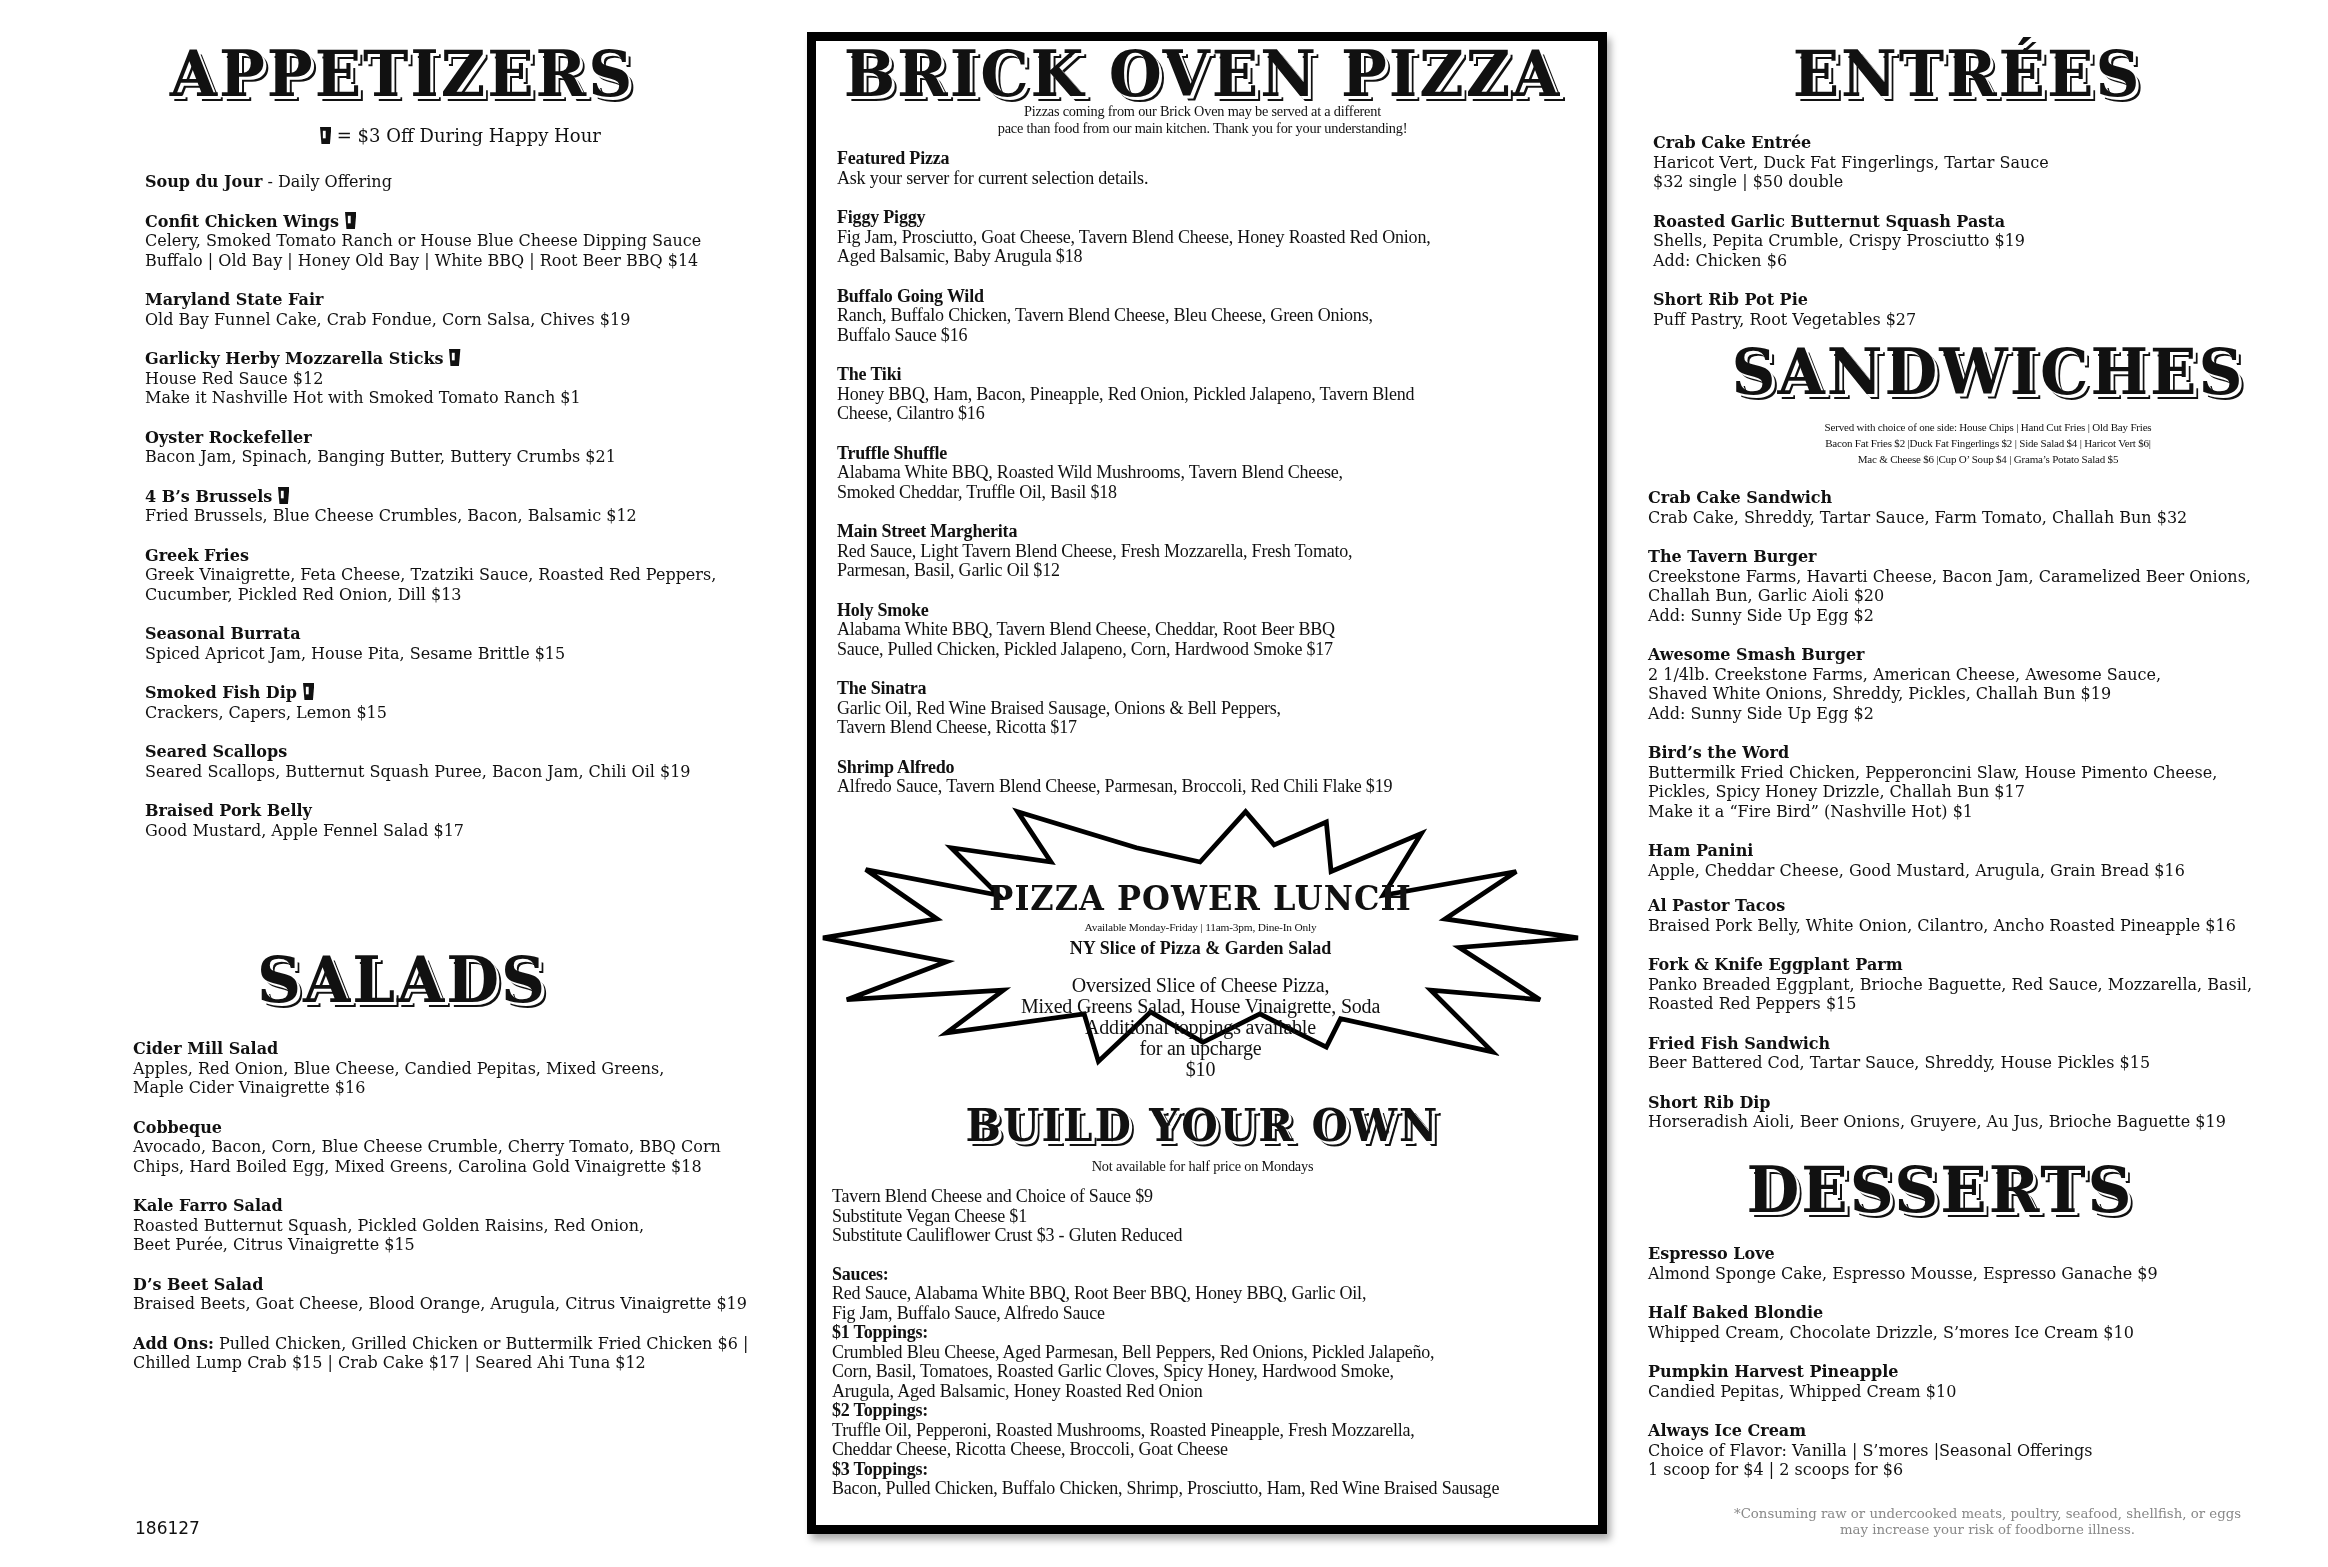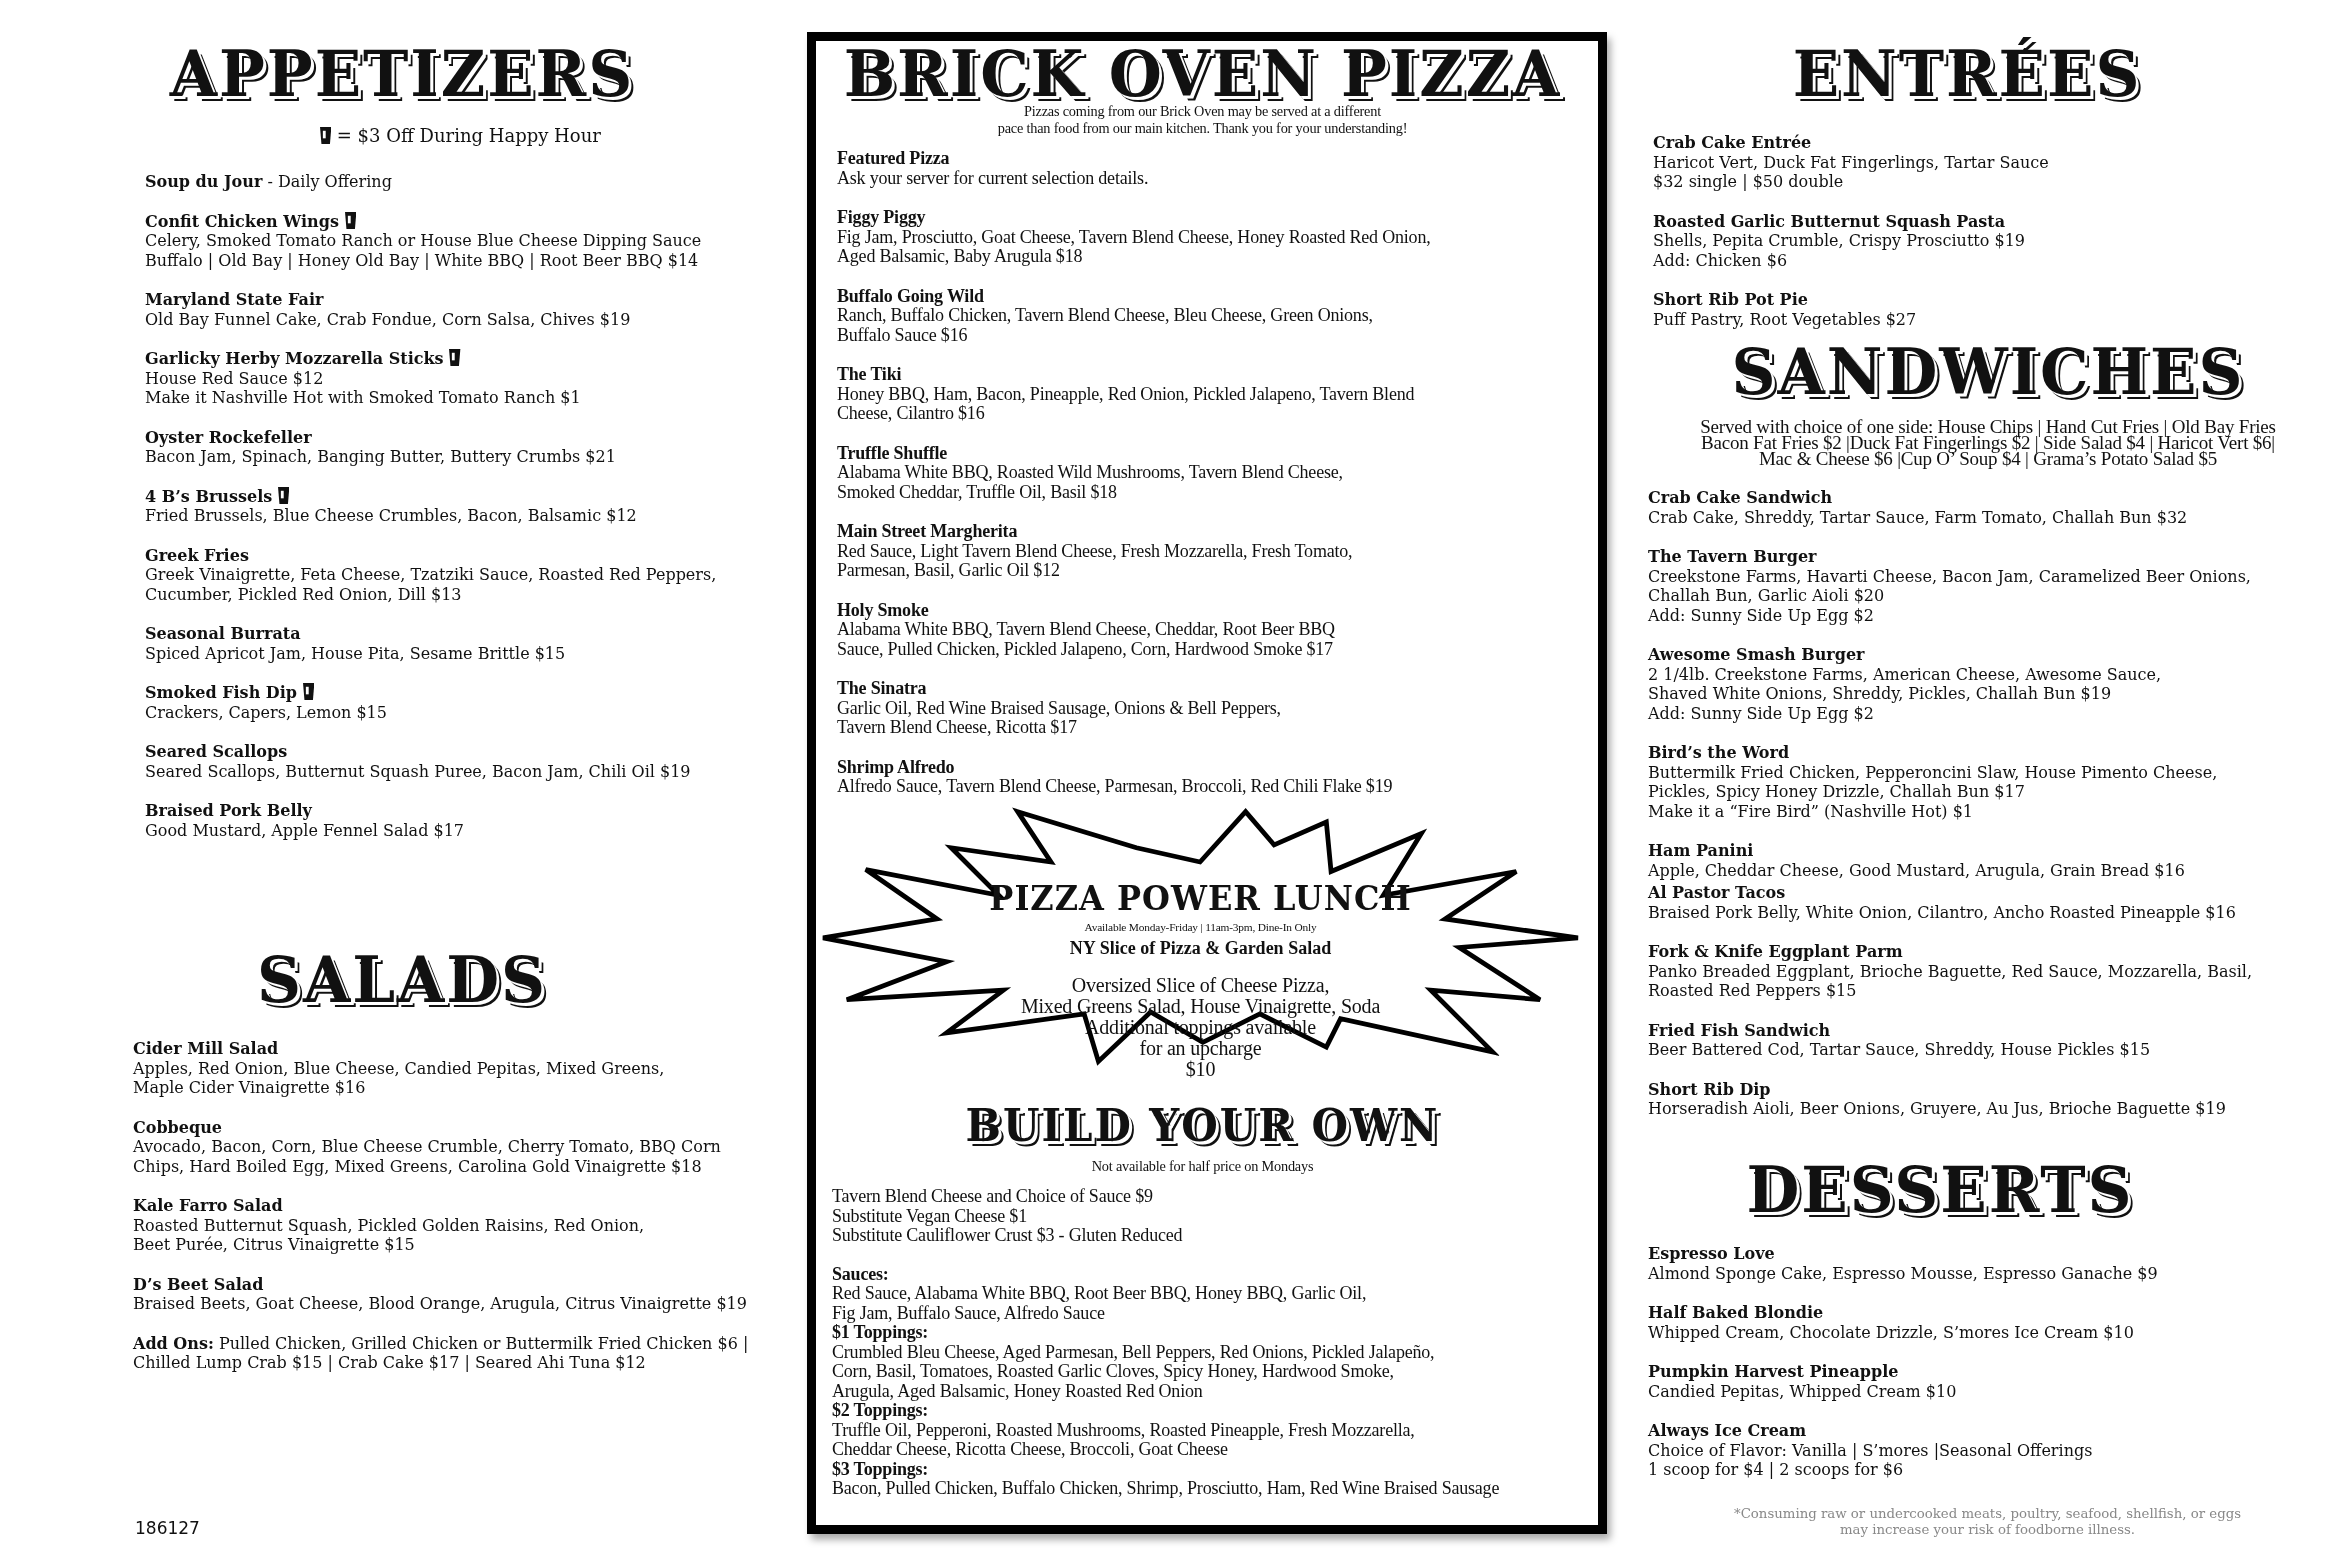--- a/index.html
+++ b/index.html
@@ -256,21 +256,21 @@
         <span class="line">Add: Chicken $6</span>
       </div>
       <div class="item" style="margin-bottom: 20px;">
         <span class="name"><span>Short Rib Pot Pie</span></span>
         <span class="line">Puff Pastry, Root Vegetables $27</span>
       </div>
     </div>
 </div>
 
 <div class="heading h-big" style="left:1693px;top:338px;width:590px;">SANDWICHES</div>
-<div class="abs center condensed" style="left:1674px;top:419px;width:628px;font-size:19px;line-height:16px;">
+<div class="abs center condensed" style="left:1674px;top:419px;width:628px;font-size:11px;line-height:16px;">
   <span style="display:block">Served with choice of one side: House Chips | Hand Cut Fries | Old Bay Fries</span>
   <span style="display:block">Bacon Fat Fries $2 |Duck Fat Fingerlings $2 | Side Salad $4 | Haricot Vert $6|</span>
   <span style="display:block">Mac &amp; Cheese $6 |Cup O’ Soup $4 |  Grama’s Potato Salad $5</span>
 </div>
 <div class="col" style="left:1648px;top:488px;width:656px;">
   <div id="sandwich-items">
       <div class="item" style="margin-bottom: 20px;">
         <span class="name"><span>Crab Cake Sandwich</span></span>
         <span class="line">Crab Cake, Shreddy, Tartar Sauce, Farm Tomato, Challah Bun $32</span>
       </div>
@@ -285,21 +285,21 @@
         <span class="line">2 1/4lb. Creekstone Farms, American Cheese, Awesome Sauce,</span>
         <span class="line">Shaved White Onions, Shreddy, Pickles, Challah Bun $19</span>
         <span class="line">Add: Sunny Side Up Egg  $2</span>
       </div>
       <div class="item" style="margin-bottom: 20px;">
         <span class="name"><span>Bird’s the Word</span></span>
         <span class="line">Buttermilk Fried Chicken, Pepperoncini Slaw, House Pimento Cheese,</span>
         <span class="line">Pickles, Spicy Honey Drizzle, Challah Bun $17</span>
         <span class="line">Make it a “Fire Bird” (Nashville Hot) $1</span>
       </div>
-      <div class="item" style="margin-bottom: 3px;">
+      <div class="item" style="margin-bottom: 16px;">
         <span class="name"><span>Ham Panini</span></span>
         <span class="line">Apple, Cheddar Cheese, Good Mustard, Arugula, Grain Bread $16</span>
       </div>
       <div class="item" style="margin-bottom: 20px;">
         <span class="name"><span>Al Pastor Tacos</span></span>
         <span class="line">Braised Pork Belly, White Onion, Cilantro, Ancho Roasted Pineapple $16</span>
       </div>
       <div class="item" style="margin-bottom: 20px;">
         <span class="name"><span>Fork &amp; Knife Eggplant Parm</span></span>
         <span class="line">Panko Breaded Eggplant, Brioche Baguette, Red Sauce, Mozzarella, Basil,</span>

